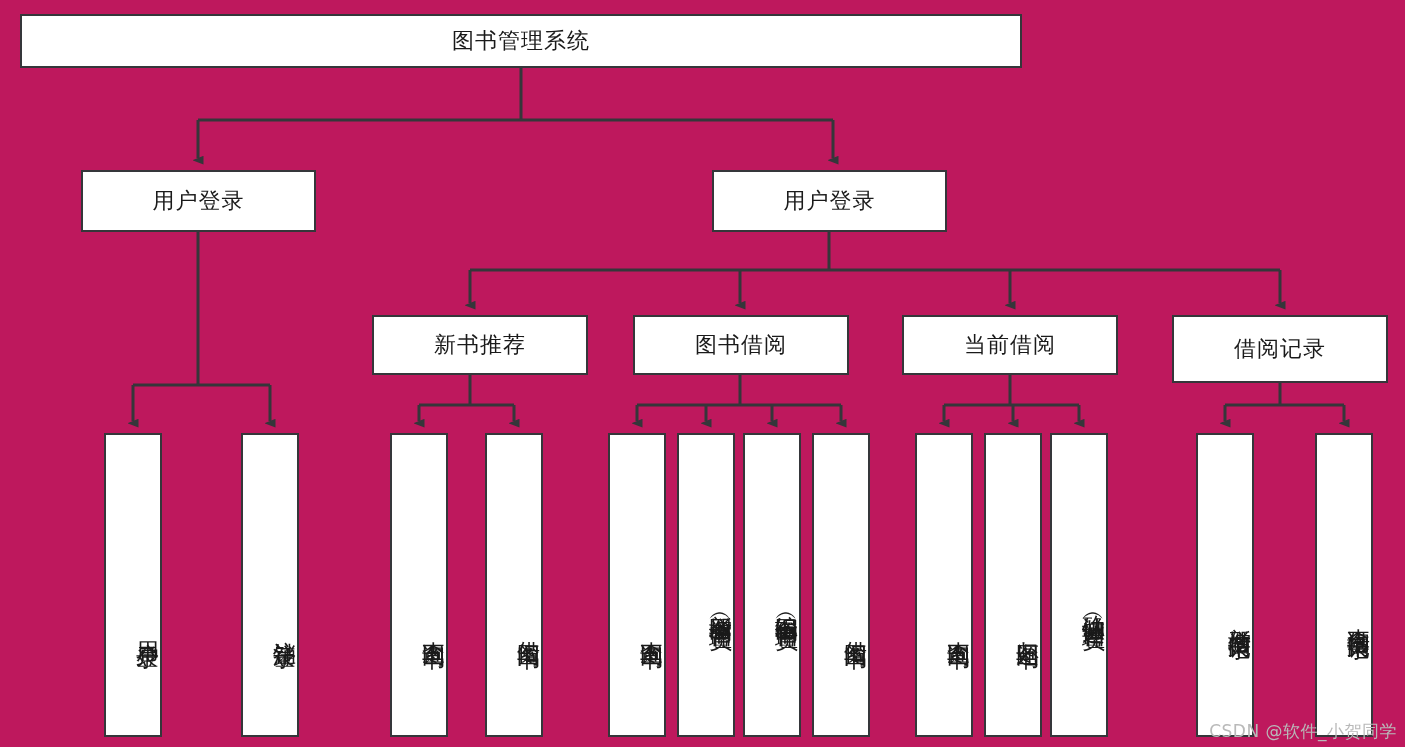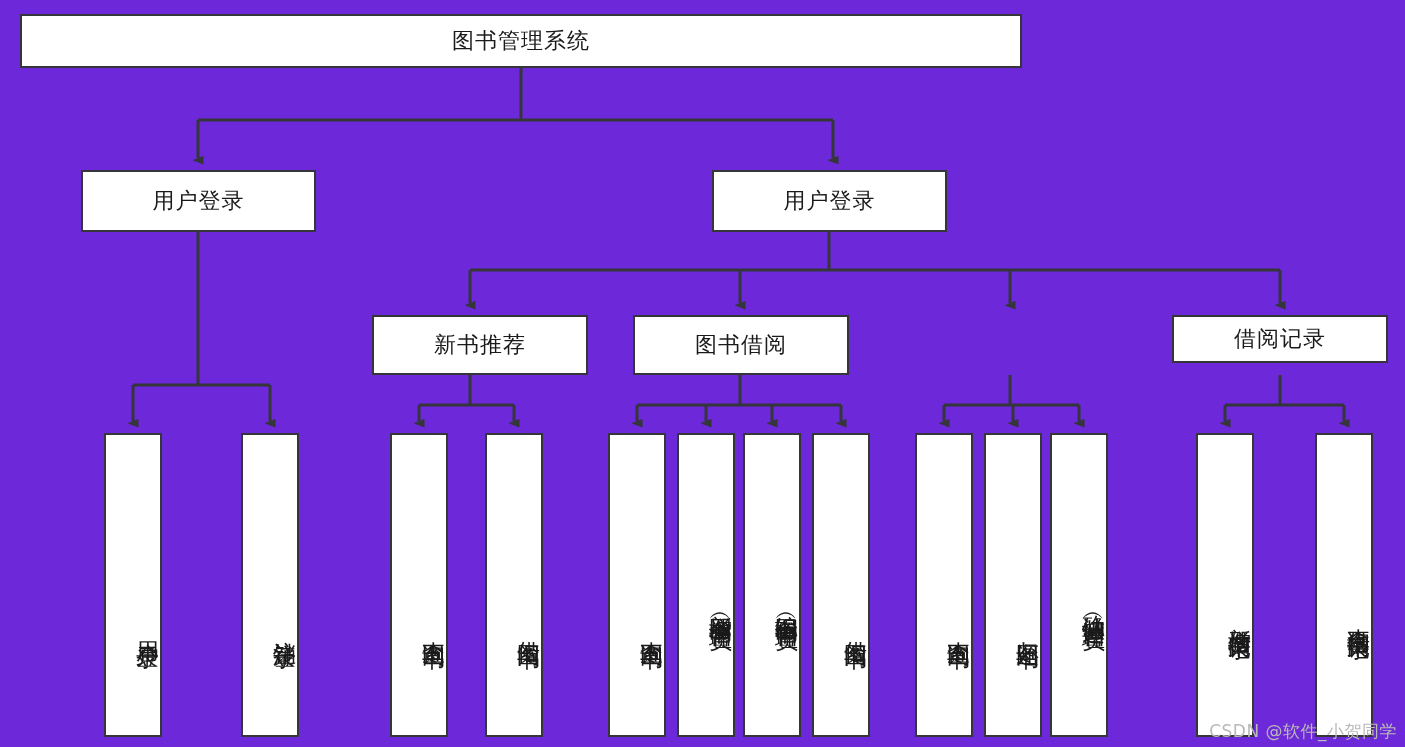--- a/index.html
+++ b/index.html
@@ -7,21 +7,21 @@
     padding: 0;
     background: #ffffff;
   }
   body {
     font-family: "DejaVu Sans", "Liberation Sans", sans-serif;
   }
   #canvas {
     position: relative;
     width: 1405px;
     height: 747px;
-    background: #6d28d9;
+    background: #be185d;
     overflow: hidden;
   }
   svg.edges {
     position: absolute;
     left: 0;
     top: 0;
     width: 1405px;
     height: 747px;
     pointer-events: none;
   }
@@ -121,21 +121,22 @@
     </g>
   </svg>
 
   <div class="node node-h" id="root-node" style="left: 20px; top: 14px; width: 1002px; height: 54px;">图书管理系统</div>
 
   <div class="node node-h" id="l2-0" style="left: 81px; top: 170px; width: 235px; height: 62px;">用户登录</div>
   <div class="node node-h" id="l2-1" style="left: 712px; top: 170px; width: 235px; height: 62px;">用户登录</div>
 
   <div class="node node-h" id="l3-0" style="left: 372px; top: 315px; width: 216px; height: 60px;">新书推荐</div>
   <div class="node node-h" id="l3-1" style="left: 633px; top: 315px; width: 216px; height: 60px;">图书借阅</div>
-  <div class="node node-h" id="l3-3" style="left: 1172px; top: 315px; width: 216px; height: 48px;">借阅记录</div>
+  <div class="node node-h" id="l3-2" style="left: 902px; top: 315px; width: 216px; height: 60px;">当前借阅</div>
+  <div class="node node-h" id="l3-3" style="left: 1172px; top: 315px; width: 216px; height: 68px;">借阅记录</div>
 
   <div class="node node-v pad-large" id="leaf-0" style="left: 104px; top: 433px; width: 58px; height: 304px;">用户登录</div>
   <div class="node node-v pad-large" id="leaf-1" style="left: 241px; top: 433px; width: 58px; height: 304px;">注销登录</div>
   <div class="node node-v pad-large" id="leaf-2" style="left: 390px; top: 433px; width: 58px; height: 304px;">查询图书</div>
   <div class="node node-v pad-large" id="leaf-3" style="left: 485px; top: 433px; width: 58px; height: 304px;">借阅图书</div>
   <div class="node node-v pad-large" id="leaf-4" style="left: 608px; top: 433px; width: 58px; height: 304px;">查询图书</div>
   <div class="node node-v pad-small" id="leaf-5" style="left: 677px; top: 433px; width: 58px; height: 304px;">新增图书（管理员）</div>
   <div class="node node-v pad-small" id="leaf-6" style="left: 743px; top: 433px; width: 58px; height: 304px;">编辑图书（管理员）</div>
   <div class="node node-v pad-large" id="leaf-7" style="left: 812px; top: 433px; width: 58px; height: 304px;">借阅图书</div>
   <div class="node node-v pad-large" id="leaf-8" style="left: 915px; top: 433px; width: 58px; height: 304px;">查询图书</div>

